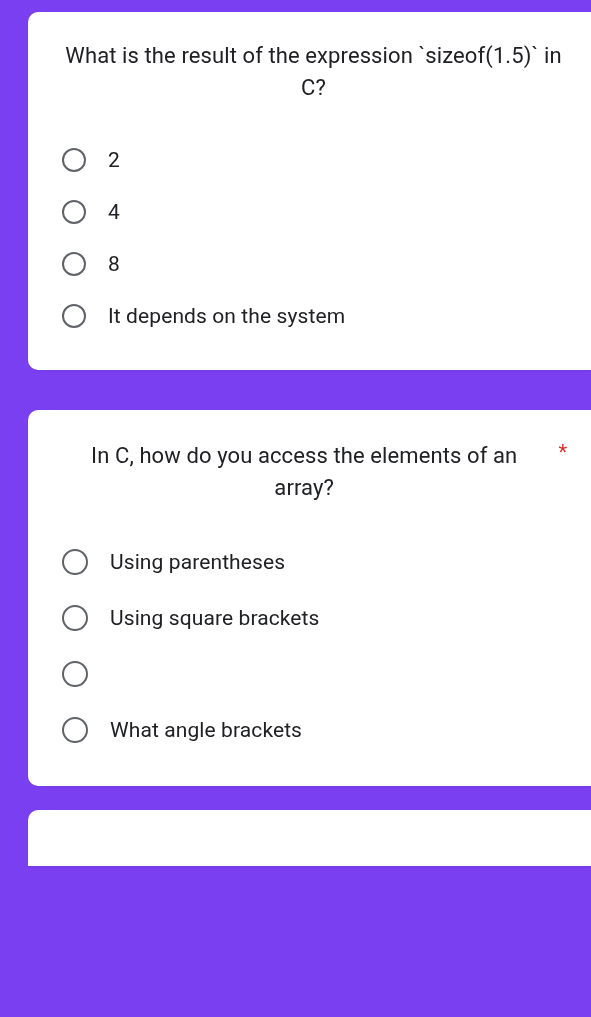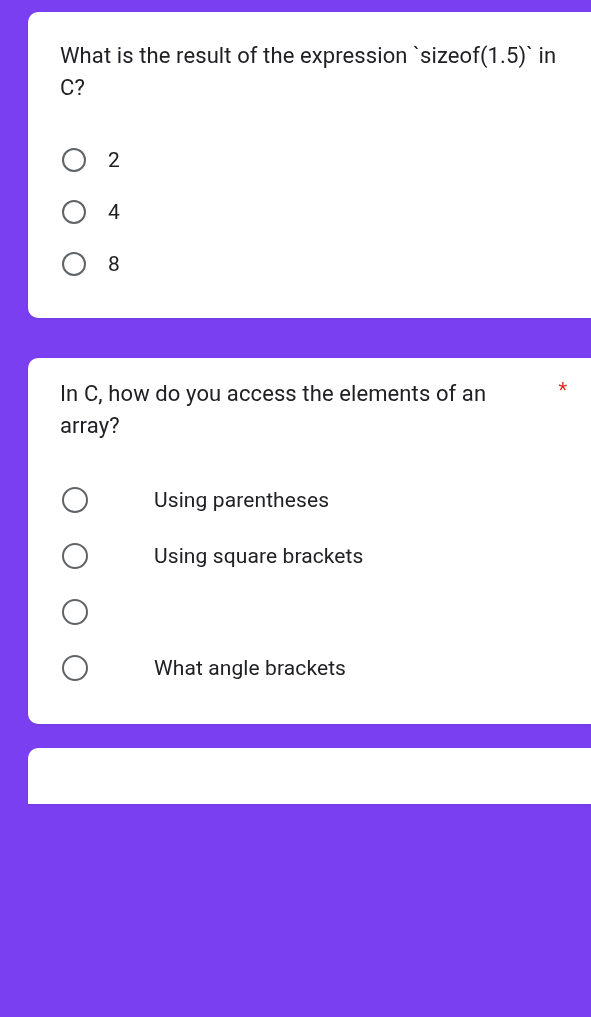--- a/index.html
+++ b/index.html
@@ -1,18 +1,19 @@
 <!DOCTYPE html>
 <html><head>
   <meta charset="utf-8">
   <style>
     * {
       margin: 0;
       padding: 0;
       box-sizing: border-box;
+      text-align: center;
     }
     body {
       font-family: Roboto, Arial, sans-serif;
       background: #7b3ff2;
       width: 591px;
       height: 1017px;
       overflow: hidden;
       padding: 12px 0 0 28px;
     }
     .card {
@@ -52,26 +53,25 @@
       flex-shrink: 0;
       margin-right: 22px;
       margin-left: 2px;
     }
     .option-label {
       font-size: 21px;
       color: #202124;
       letter-spacing: 0.1px;
     }
     .card.q2 {
-      padding-top: 20px;
+      padding-top: 30px;
       margin-top: 40px;
     }
     .card.q2 .option {
       padding: 15px 0;
-      gap: 44px;
     }
     .card.q2 .radio {
       width: 26px;
       height: 26px;
     }
     .card.q3 {
       height: 40px;
       border-radius: 10px 0 0 0;
     }
   </style>
@@ -87,20 +87,24 @@
     <span class="option-label">2</span>
   </div>
   <div class="option">
     <span class="radio"></span>
     <span class="option-label">4</span>
   </div>
   <div class="option">
     <span class="radio"></span>
     <span class="option-label">8</span>
   </div>
+  <div class="option">
+    <span class="radio"></span>
+    <span class="option-label">It depends on the system</span>
+  </div>
 </div>
 
 <div class="card q2">
   <div class="qrow">
     <div class="question-text">In C, how do you access the elements of an array?</div>
     <span class="required-marker">*</span>
   </div>
   <div class="option">
     <span class="radio"></span>
     <span class="option-label">Using parentheses</span>

